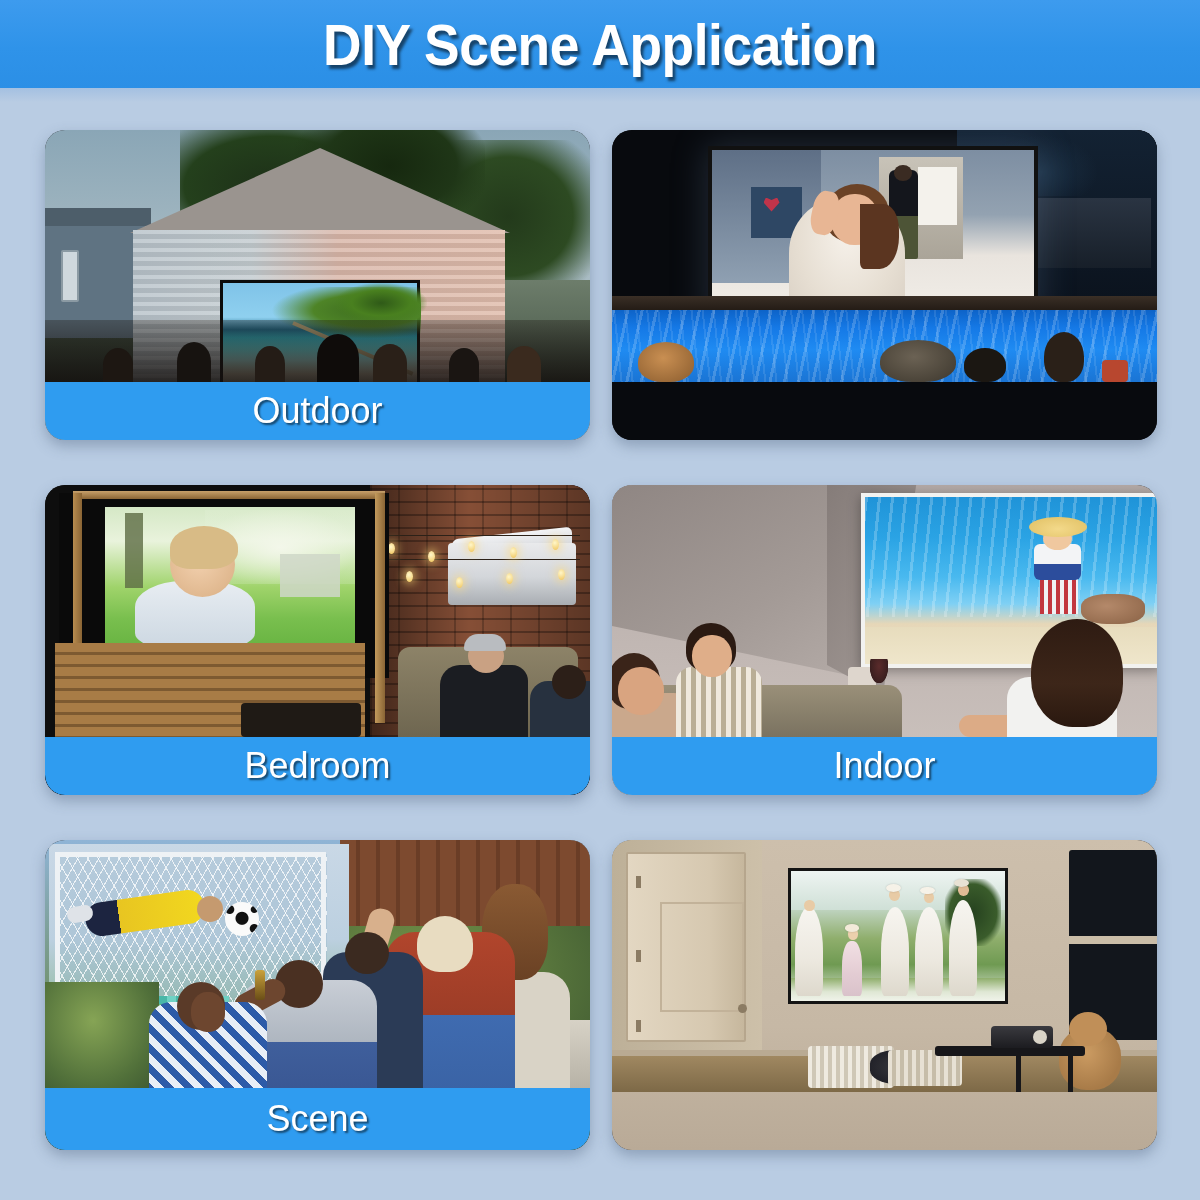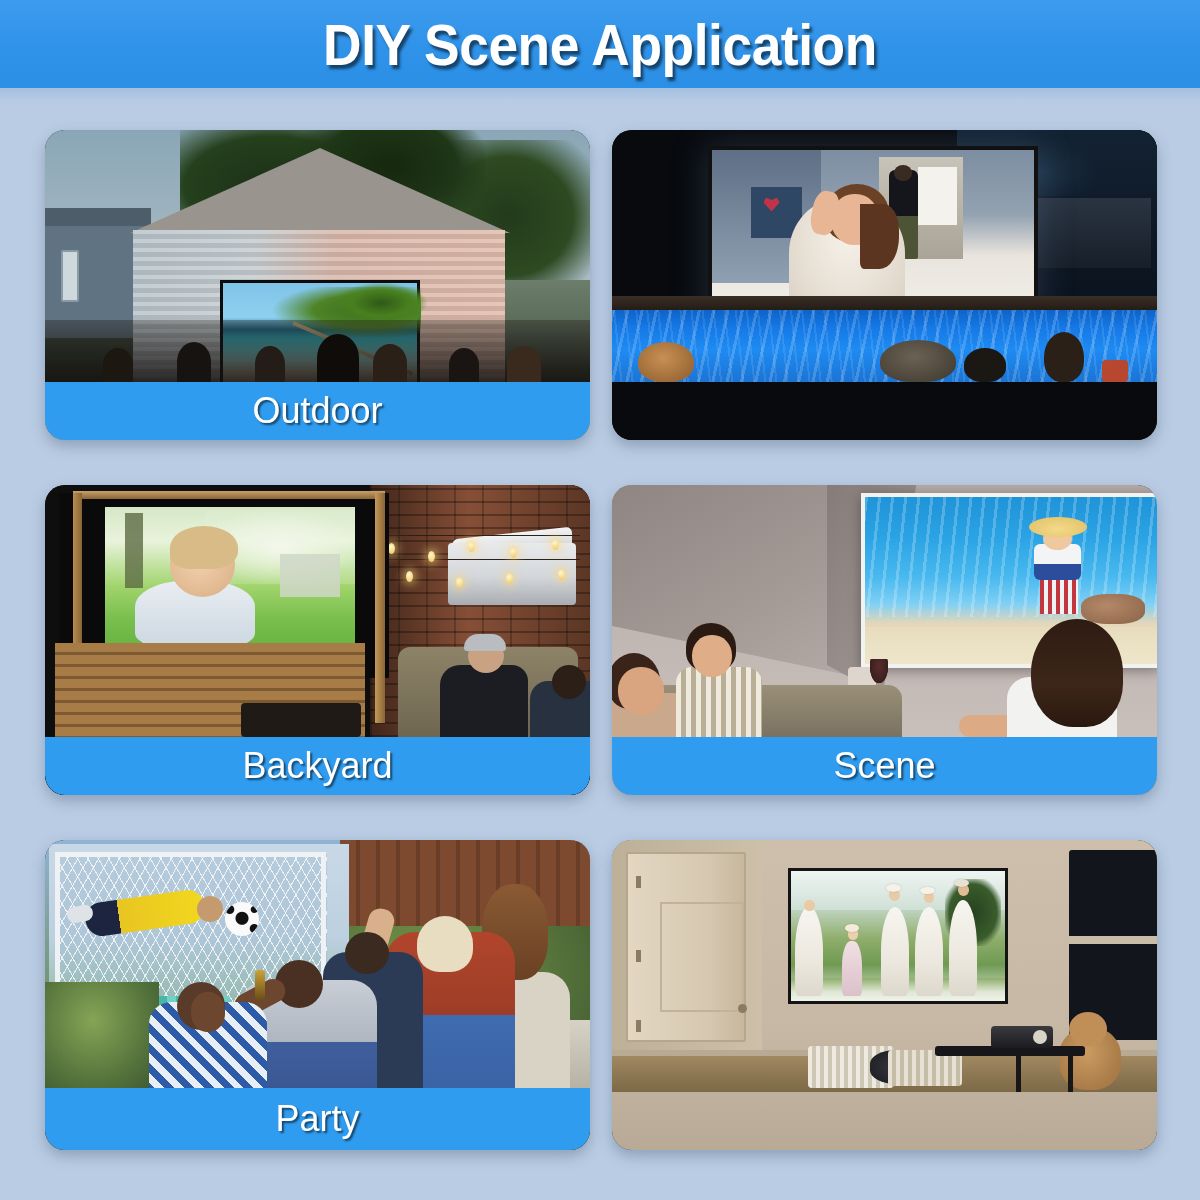--- a/index.html
+++ b/index.html
@@ -511,21 +511,21 @@
       <div class="b-fence"></div>
       <div class="b-table"></div>
       <div class="b-sofa"></div>
       <div class="b-man1-b"></div>
       <div class="b-man1-h"></div>
       <div class="b-cap"></div>
       <div class="b-man2-b"></div>
       <div class="b-man2-h"></div>
     </div>
     <div class="caption">
-      <span>Backyard</span>
+      <span>Bedroom</span>
     </div>
   </div>
 
   <div class="card r2">
     <div class="photo">
       <div class="i-wall"></div>
       <div class="i-slant"></div>
       <div class="i-ceil"></div>
       <div class="i-screen">
         <div class="i-sea">
@@ -548,21 +548,21 @@
       <div class="i-w1-h"></div>
       <div class="i-w2-b"></div>
       <div class="i-w2-hair"></div>
       <div class="i-w2-h"></div>
       <div class="i-w3-arm"></div>
       <div class="i-w3-b"></div>
       <div class="i-w3-h"></div>
       <div class="i-w3-hair"></div>
     </div>
     <div class="caption">
-      <span>Scene</span>
+      <span>Indoor</span>
     </div>
   </div>
 
   <div class="card r3">
     <div class="photo">
       <div class="y-bg"></div>
       <div class="y-fence"></div>
       <div class="y-hedge"></div>
       <div class="y-screen">
         <div class="y-net"></div>
@@ -589,21 +589,21 @@
       <div class="y-p3-h"></div>
       <div class="y-p2-b"></div>
       <div class="y-p2-h"></div>
       <div class="y-p2-arm"></div>
       <div class="y-bottle"></div>
       <div class="y-p1-b"></div>
       <div class="y-p1-h"></div>
       <div class="y-p1-f"></div>
     </div>
     <div class="caption">
-      <span>Party</span>
+      <span>Scene</span>
     </div>
   </div>
 
   <div class="card r3">
     <div class="photo">
       <div class="d-wall"></div>
       <div class="d-wall-l"></div>
       <div class="d-door">
         <div class="d-panel"></div>
         <div class="d-knob"></div>

